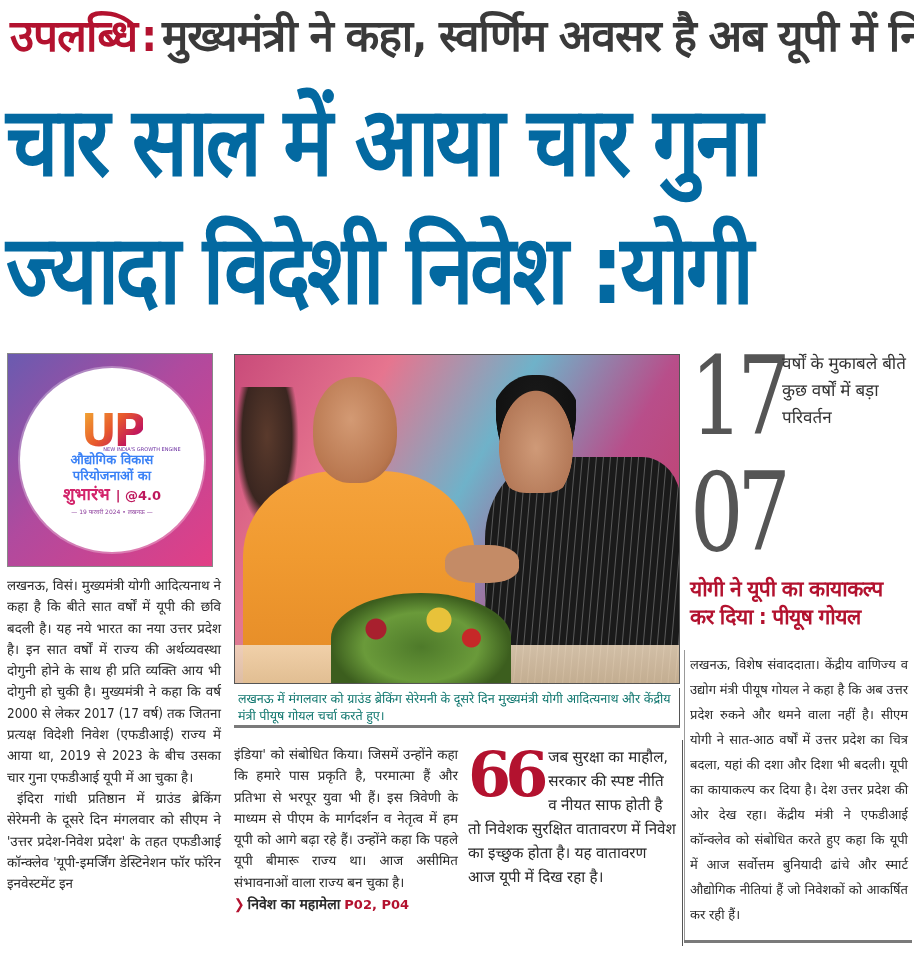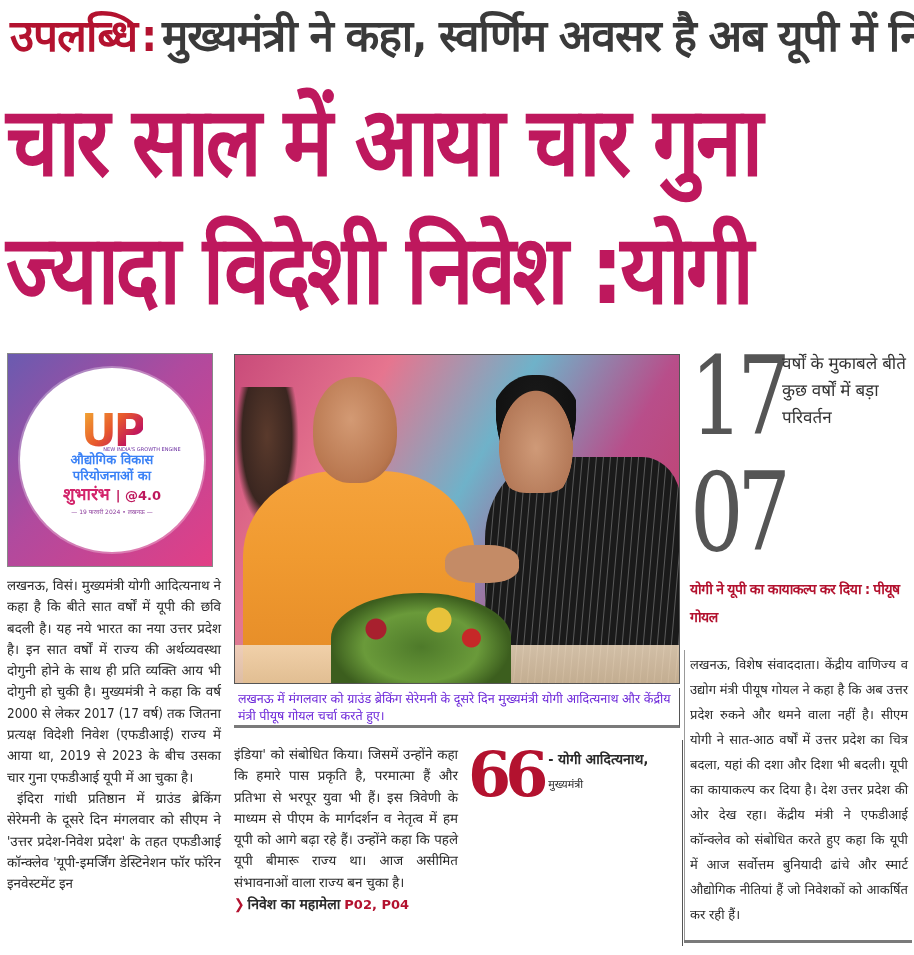--- a/index.html
+++ b/index.html
@@ -11,21 +11,21 @@
     font-family: "DejaVu Sans Condensed", "DejaVu Sans", sans-serif;
     font-size: 44px; font-weight: bold; line-height: 56px; white-space: nowrap;
     letter-spacing: -1px; color: #3a3a3a;
   }
   .kicker .tag { color: #b3122f; }
   .kicker .sep { color: #b3122f; margin: 0 6px 0 4px; }
 
   .headline {
     position: absolute; left: 6px; top: 78px; width: 904px;
     font-family: "DejaVu Sans", sans-serif; font-weight: bold;
-    color: #be185d; white-space: nowrap; letter-spacing: -4px;
+    color: #0369a1; white-space: nowrap; letter-spacing: -4px;
   }
   .headline .line { display: block; font-size: 96px; line-height: 128px; transform: scaleX(0.86); transform-origin: left center; }
 
   .logo-box {
     position: absolute; left: 7px; top: 353px; width: 206px; height: 214px;
     background: linear-gradient(135deg, #6a5bb0 0%, #b04a9e 45%, #e23f86 100%);
     border: 1px solid #888;
     padding-left: 8px;
   }
   .logo-circle {
@@ -64,21 +64,21 @@
   .photo .p-yogi-body { position: absolute; left: 8px; top: 116px; width: 232px; height: 214px; border-radius: 40% 40% 0 0; background: linear-gradient(180deg, #f5a33c 0%, #f09a30 40%, #e48a26 100%); }
   .photo .p-goyal-head { position: absolute; left: 254px; top: 20px; width: 94px; height: 118px; border-radius: 46% 46% 40% 40%; background: radial-gradient(ellipse at 50% 62%, #cf9a78 0%, #b47958 55%, transparent 56%), radial-gradient(ellipse at 50% 30%, #1a1a1a 0%, #111 60%, transparent 61%); }
   .photo .p-goyal-body { position: absolute; left: 250px; top: 102px; width: 196px; height: 228px; border-radius: 36% 20% 0 0; background: repeating-linear-gradient(95deg, #1a1a1a 0px, #1a1a1a 5px, #5a5a5a 6px, #1a1a1a 7px); }
   .photo .p-hand { position: absolute; left: 210px; top: 190px; width: 74px; height: 38px; border-radius: 40%; background: #c48b66; }
   .photo .p-flowers { position: absolute; left: 96px; top: 238px; width: 180px; height: 90px; border-radius: 50% 50% 0 0; background: radial-gradient(circle at 25% 40%, #a8202e 0 10px, transparent 11px), radial-gradient(circle at 60% 30%, #e8c23a 0 12px, transparent 13px), radial-gradient(circle at 78% 50%, #c62828 0 9px, transparent 10px), radial-gradient(ellipse at 50% 60%, #4e7a2a 0%, #6a9a3a 45%, #3c5e1e 70%); }
   .photo .p-table { position: absolute; left: 0; top: 290px; width: 446px; height: 40px; background: linear-gradient(180deg, #f2dcc0, #e0c6a4); opacity: 0.85; }
 
   .caption {
     position: absolute; left: 234px; top: 688px; width: 446px; height: 40px;
     font-family: "DejaVu Sans Condensed", "DejaVu Sans", sans-serif;
-    font-size: 12.6px; line-height: 17px; color: #6d28d9; padding: 2px 4px 0 4px;
+    font-size: 12.6px; line-height: 17px; color: #0f766e; padding: 2px 4px 0 4px;
     border-right: 1px solid #555; border-bottom: 3px solid #7a7a7a;
   }
 
   .col2 { position: absolute; left: 234px; top: 744px; width: 224px; }
   .more-link {
     font-family: "DejaVu Sans Condensed", "DejaVu Sans", sans-serif;
     font-size: 14px; font-weight: bold; color: #2a2a2a; display: block; white-space: nowrap; margin-top: 1px;
   }
   .more-link .arrow { color: #b3122f; font-weight: bold; margin-right: 3px; }
   .more-link .pg { color: #b3122f; font-family: "DejaVu Sans", sans-serif; font-weight: bold; font-size: 13px; margin-left: 4px; }
@@ -103,21 +103,21 @@
   }
   .stat-text {
     position: absolute; left: 92px; top: 6px; width: 132px;
     font-family: "DejaVu Sans Condensed", "DejaVu Sans", sans-serif;
     font-size: 17px; line-height: 27px; color: #333; font-weight: 500;
   }
 
   .side-head {
     position: absolute; left: 690px; top: 575px; width: 220px;
     font-family: "DejaVu Sans Condensed", "DejaVu Sans", sans-serif;
-    font-size: 14px; line-height: 28px; font-weight: bold; color: #b3122f; letter-spacing: -0.5px;
+    font-size: 21px; line-height: 28px; font-weight: bold; color: #b3122f; letter-spacing: -0.5px;
   }
   .col3 { position: absolute; left: 690px; top: 652px; width: 218px; font-size: 13px; line-height: 25px; }
   .col3-rule { position: absolute; left: 684px; top: 940px; width: 228px; height: 3px; background: #7a7a7a; }
   .col3-vrule { position: absolute; left: 684px; top: 650px; width: 1px; height: 292px; background: #999; }
 </style>
 </head>
 <body>
 
 <div class="kicker">
   <span class="tag">उपलब्धि</span><span class="sep">:</span><span>मुख्यमंत्री ने कहा, स्वर्णिम अवसर है अब यूपी में निवेश</span>
@@ -161,24 +161,21 @@
 
 <div class="col-text col2">
   <p>इंडिया' को संबोधित किया। जिसमें उन्होंने कहा कि हमारे पास प्रकृति है, परमात्मा हैं और प्रतिभा से भरपूर युवा भी हैं। इस त्रिवेणी के माध्यम से पीएम के मार्गदर्शन व नेतृत्व में हम यूपी को आगे बढ़ा रहे हैं। उन्होंने कहा कि पहले यूपी बीमारू राज्य था। आज असीमित संभावनाओं वाला राज्य बन चुका है।</p>
   <span class="more-link">
     <span class="arrow">❯</span><span>निवेश का महामेला</span><span class="pg">P02, P04</span>
   </span>
 </div>
 
 <div class="quote-box">
   <span class="quote-mark">66</span>
-  <div class="quote-author">
-    <span>- योगी आदित्यनाथ,</span>
-    <span class="role">मुख्यमंत्री</span>
-  </div>
+  <span>जब सुरक्षा का माहौल, सरकार की स्पष्ट नीति व नीयत साफ होती है तो निवेशक सुरक्षित वातावरण में निवेश का इच्छुक होता है। यह वातावरण आज यूपी में दिख रहा है।</span>
 </div>
 <div class="quote-rule"></div>
 
 <div class="stat-block" style="top:344px;">
   <div class="stat-num">17</div>
   <div class="stat-text">वर्षों के मुकाबले बीते कुछ वर्षों में बड़ा परिवर्तन</div>
 </div>
 <div class="stat-block" style="top:460px;">
   <div class="stat-num">07</div>
 </div>

